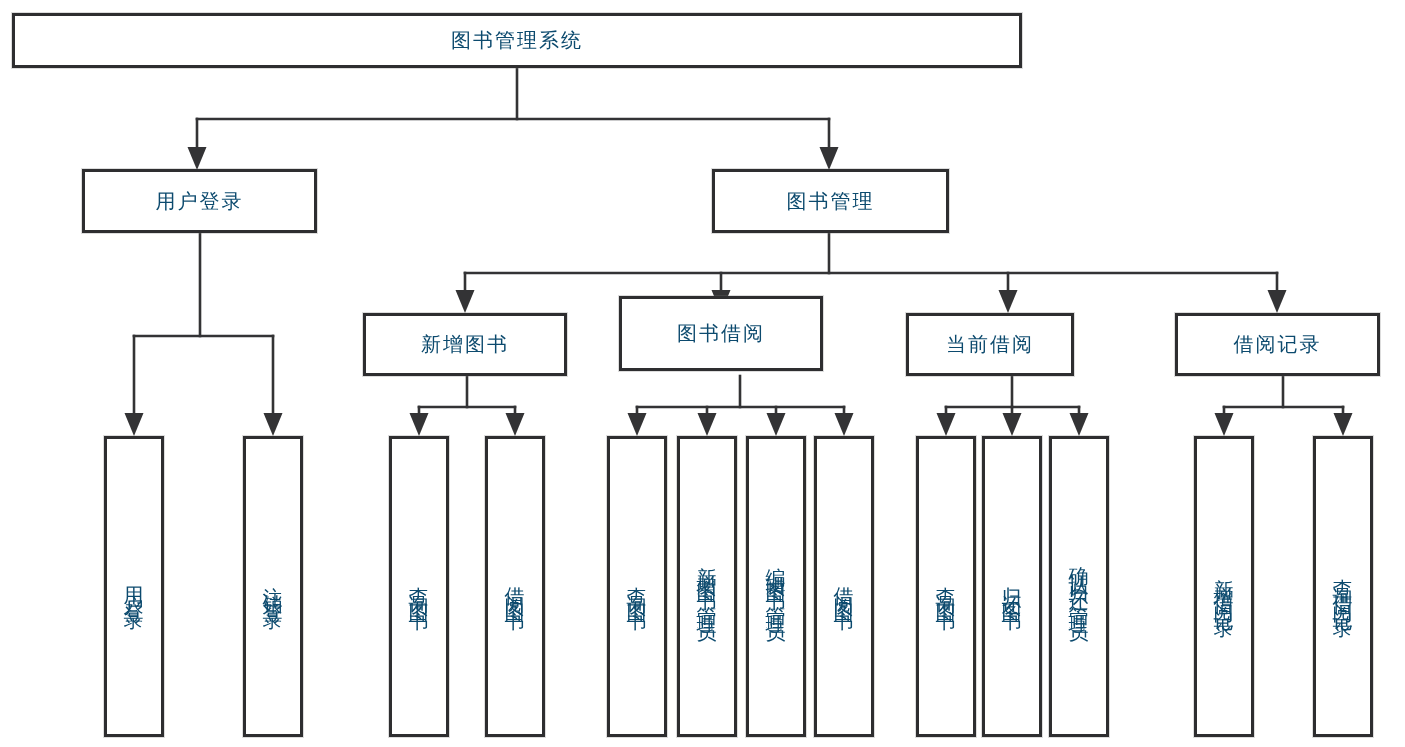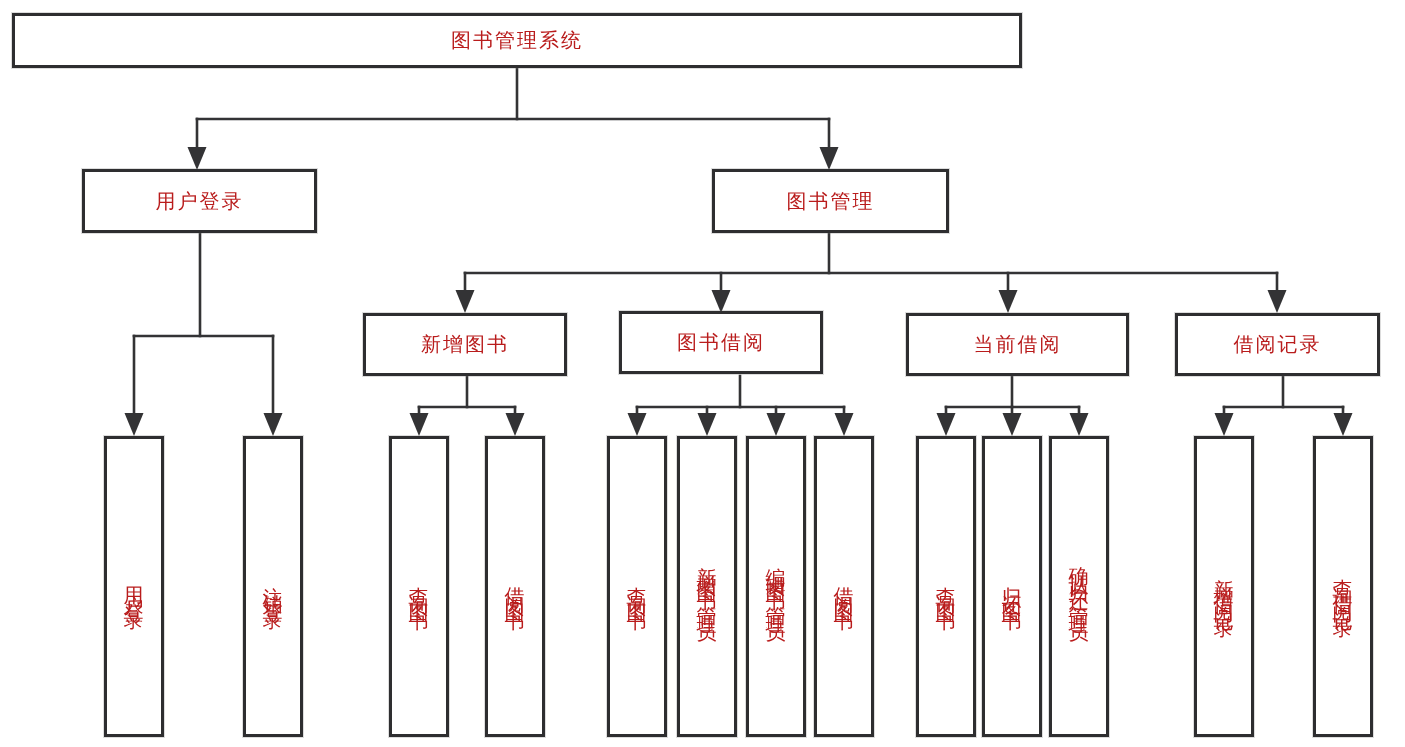--- a/index.html
+++ b/index.html
@@ -24,21 +24,21 @@
     pointer-events: none;
   }
   .box {
     position: absolute;
     box-sizing: border-box;
     border: 3px solid #2e2e30;
     background: #ffffff;
     display: flex;
     align-items: center;
     justify-content: center;
-    color: #b91c1c;
+    color: #0c4a6e;
     box-shadow: 0 0 0 1px rgba(120,120,120,0.25);
   }
   .hlabel {
     font-size: 20px;
     letter-spacing: 2px;
     white-space: nowrap;
   }
   .leaf {
     width: 60px;
     top: 436px;
@@ -149,24 +149,24 @@
   <div class="box" style="left:82px; top:169px; width:235px; height:64px;">
     <span class="hlabel">用户登录</span>
   </div>
   <div class="box" style="left:712px; top:169px; width:237px; height:64px;">
     <span class="hlabel">图书管理</span>
   </div>
 
   <div class="box" style="left:363px; top:313px; width:204px; height:63px;">
     <span class="hlabel">新增图书</span>
   </div>
-  <div class="box" style="left:619px; top:311px; width:204px; height:63px;">
+  <div class="box" style="left:619px; top:296px; width:204px; height:75px;">
     <span class="hlabel">图书借阅</span>
   </div>
-  <div class="box" style="left:906px; top:313px; width:223px; height:63px;">
+  <div class="box" style="left:906px; top:313px; width:168px; height:63px;">
     <span class="hlabel">当前借阅</span>
   </div>
   <div class="box" style="left:1175px; top:313px; width:205px; height:63px;">
     <span class="hlabel">借阅记录</span>
   </div>
 
   <div class="box leaf" style="left:104px;">
     <span class="vtext">用户登录</span>
   </div>
   <div class="box leaf" style="left:243px;">

